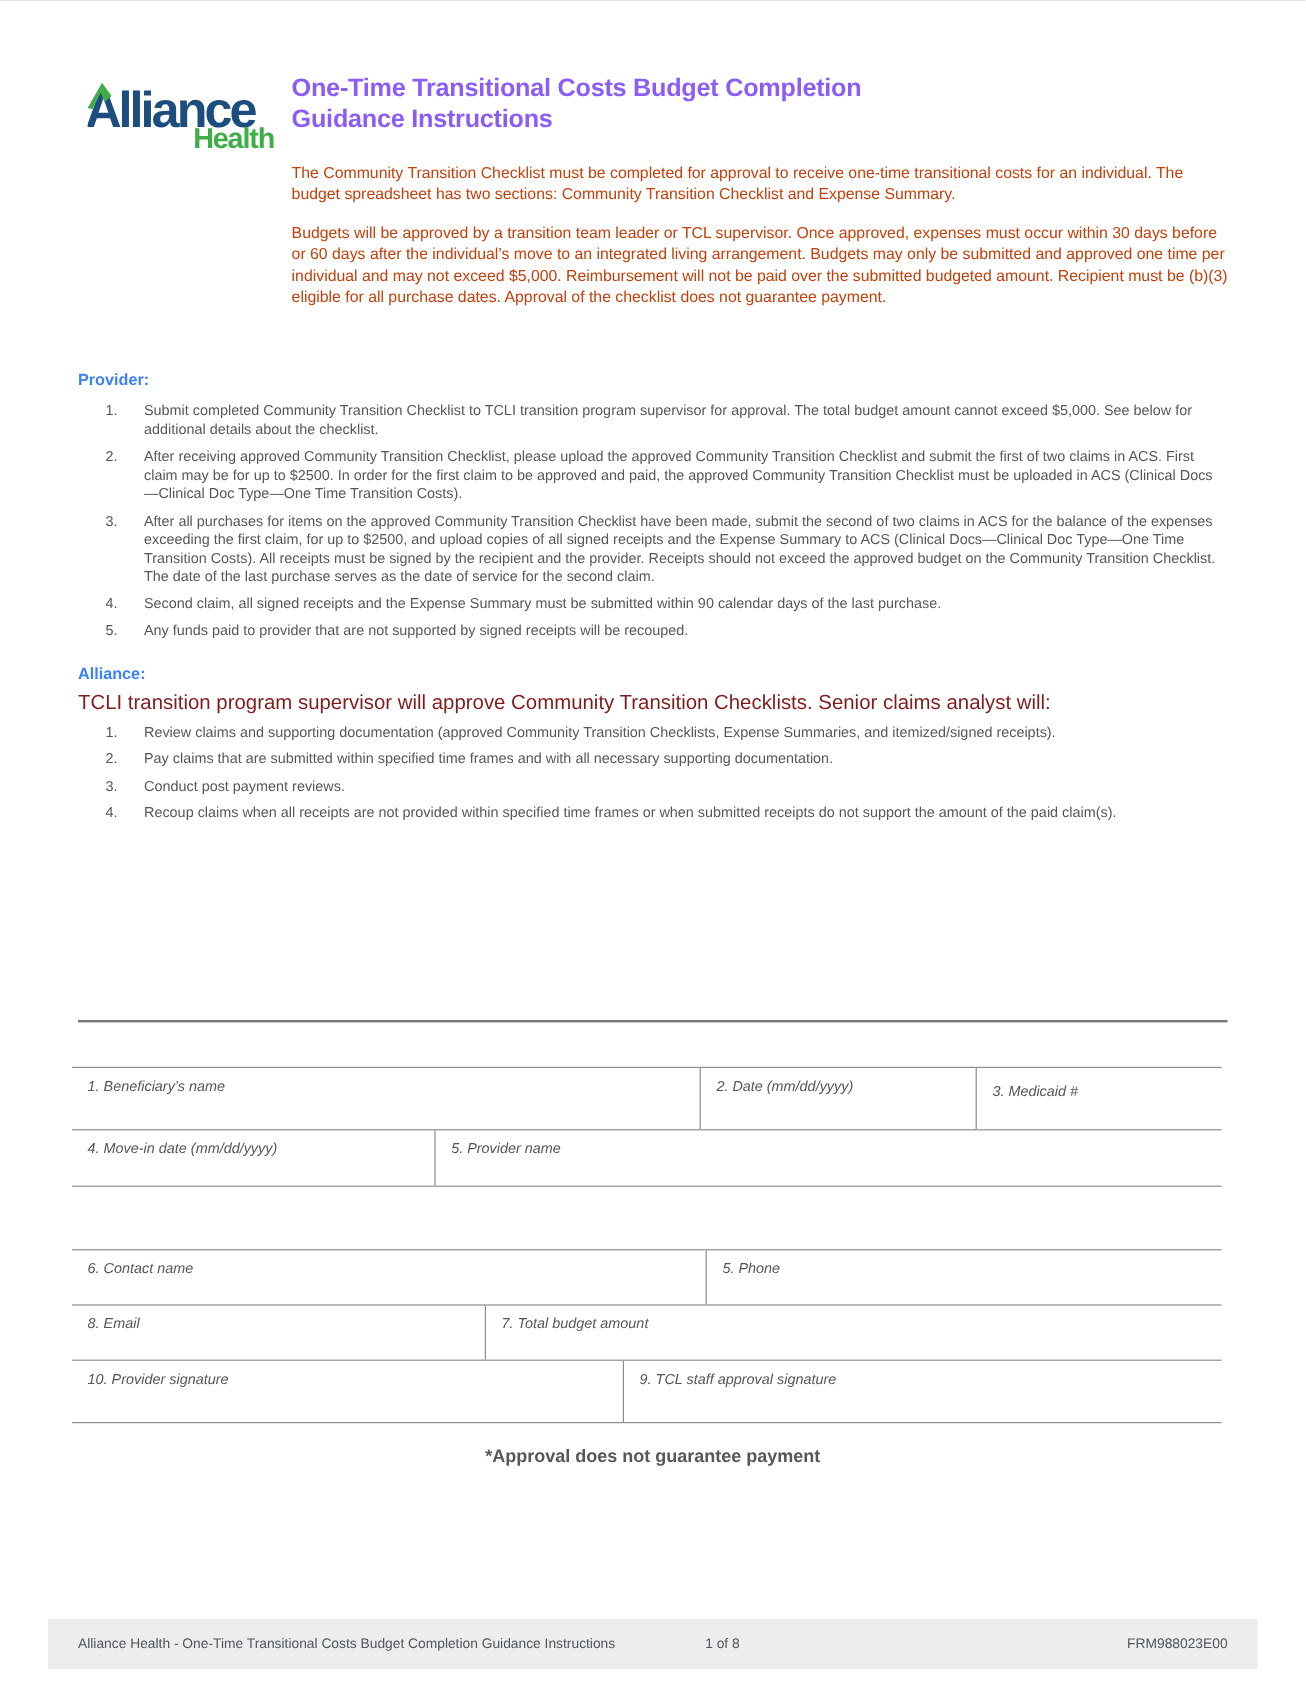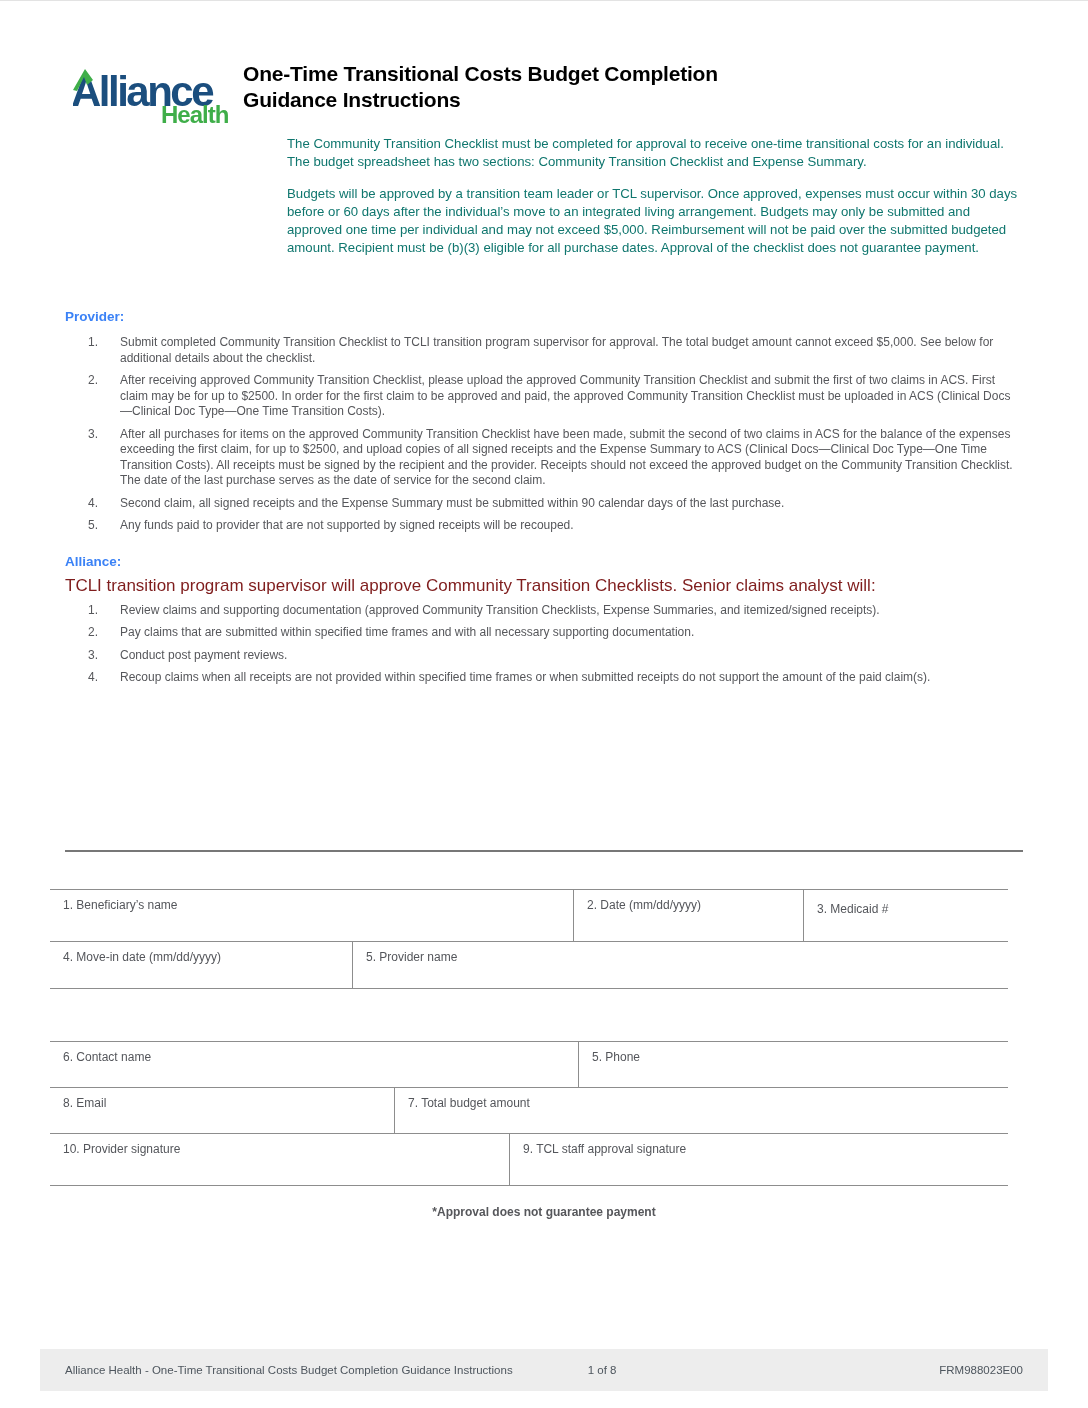--- a/index.html
+++ b/index.html
@@ -7,49 +7,49 @@
   .page {
     position:relative; width:1088px; height:1408px; margin:0 auto;
     background:#ffffff; overflow:hidden;
     font-family:"Liberation Sans", sans-serif; color:#56575B;
     border-top:1px solid #e3e3e3;
   }
   
   .header { display:flex; padding:60px 65px 0 62px; }
   .logo-box { width:181px; flex:none; padding-top:2px;text-align:center; }
   .title-col { flex:1; }
-  .doc-title { color:#000000; font-size:21px; line-height:26px; font-weight:bold; letter-spacing:-0.2px; }
-  .intro { font-size:13.2px; line-height:18px; color:#0f766e;margin-left:44px; }
+  .doc-title { color:#8b5cf6; font-size:21px; line-height:26px; font-weight:bold; letter-spacing:-0.2px; }
+  .intro { font-size:13.2px; line-height:18px; color:#c2410c; }
   .intro.p1 { margin-top:22px; }
   .intro.p2 { margin-top:14px; }
   
   .role-section { margin:0 65px; }
   .role-section.provider { margin-top:52px; }
   .role-section.alliance { margin-top:20px; }
   .role-heading { color:#3b82f6; font-size:13.5px; font-weight:bold; line-height:16px; }
   .role-intro { font-size:17px; line-height:15px; margin-top:8px; color:#7f1d1d; }
   .dlist { margin-top:10px; }
   .ditem { display:flex; margin-bottom:7px; font-size:12px; line-height:15.5px; color:#56575B; }
   .ditem .num { flex:none; width:32px; margin-left:23px; }
   .ditem .txt { flex:1; padding-right:4px; }
   
   .section-heading { position:absolute; left:65px; top:782px; color:#1565A8; font-size:20px; line-height:26px; font-weight:bold; }
   .section-heading .line2 { padding-left:22px; }
   .section-rule { position:absolute; left:65px; right:65px; top:849px; height:2px; background:#777777; }
   
-  .ftable { position:absolute; left:50px; width:958px; border-top:1.5px solid #8d8d8d; }
+  .ftable { position:absolute; left:60px; width:958px; border-top:1.5px solid #8d8d8d;font-style:italic; }
   .ftable.t1 { top:888px; }
   .ftable.t2 { top:1040px; }
   .frow { display:flex; border-bottom:1.5px solid #8d8d8d; }
   .fcell { position:relative; }
   .fcell.vline { border-left:1.5px solid #8d8d8d; }
   .flabel { display:block; padding:8px 4px 0 13px; font-size:12px; line-height:15px; color:#54565B; }
   
   .approval-note { position:absolute; top:1204px; left:0; width:100%; text-align:center;
-    font-size:12px; font-weight:bold; color:#56575B; }
+    font-size:15px; font-weight:bold; color:#56575B; }
   
   .footer { position:absolute; left:40px; right:40px; top:1348px; height:42px;
     background:#EDEDED; display:flex; align-items:center; padding:0 25px;
     font-size:11.5px; color:#4E565E;gap:40px; }
   .footer .page-num { margin-left:35px; }
   .footer .form-code { margin-left:auto; }
 </style>
 </head>
 <body>
 

